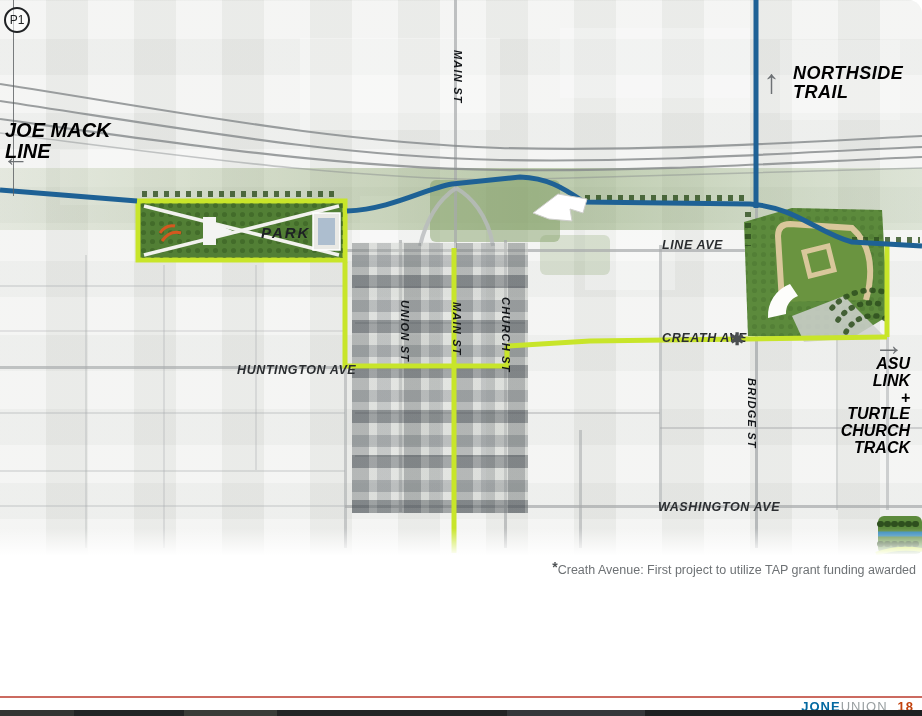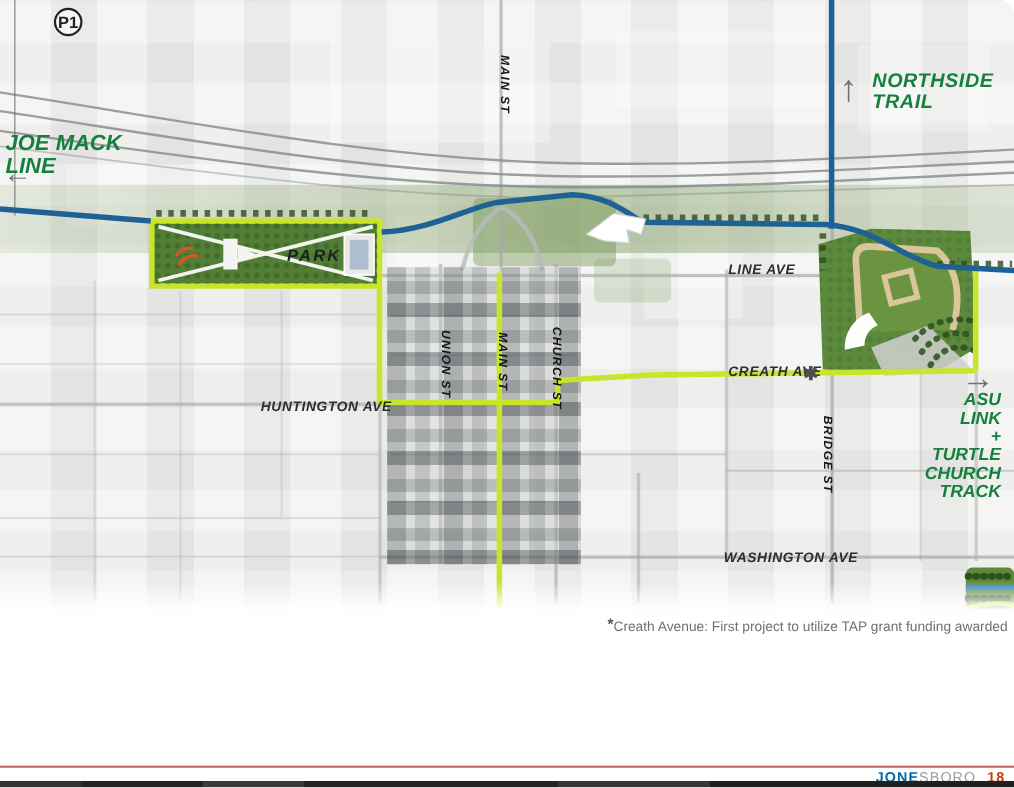--- a/index.html
+++ b/index.html
@@ -26,25 +26,25 @@
         rgba(92,98,104,.34) 25px 39px, rgba(242,242,240,.22) 39px 52px),
       linear-gradient(rgba(120,130,118,.25), rgba(120,130,118,.25));}
   .fade-bottom{position:absolute;left:0;top:528px;width:922px;height:30px;
     background:linear-gradient(rgba(255,255,255,0), #ffffff 92%);}
   svg{position:absolute;left:0;top:0;}
   
   .lbl{position:absolute;font-weight:bold;font-style:italic;white-space:nowrap;color:#2f3335;}
   .street{font-size:12.5px;letter-spacing:.6px;color:#2b2e31;}
   .vlbl{position:absolute;transform:rotate(90deg);transform-origin:0 0;font-weight:bold;
         font-style:italic;font-size:11px;letter-spacing:1.2px;color:#14171a;white-space:nowrap;}
-  .glbl{color:#15803d;line-height:1.05;}
+  .glbl{color:#000000;line-height:1.05;}
   .arrow{position:absolute;color:#6d7174;font-weight:bold;font-style:normal;}
   .p1{position:absolute;left:4px;top:7px;width:22px;height:22px;border:2px solid #202224;
-      border-radius:50%;background:rgba(255,255,255,.55);font-size:15px;font-weight:bold;
-      color:#202224;display:flex;align-items:center;justify-content:center;margin-left:45px;}
+      border-radius:50%;background:rgba(255,255,255,.55);font-size:12px;font-weight:normal;
+      color:#202224;display:flex;align-items:center;justify-content:center;}
   .edgeline{position:absolute;left:13px;top:0;width:1px;height:196px;background:#5a5e60;opacity:.8;}
   .map-star{position:absolute;font-size:17px;font-weight:bold;color:#4a4e50;}
   
   .footnote{position:absolute;top:559px;right:6px;font-size:12.5px;color:#6e7275;}
   .fn-star{font-weight:bold;color:#4e5254;font-size:14px;vertical-align:2px;}
   
   .mapkey{position:absolute;left:594px;top:606px;width:322px;height:70px;background:#d8d9d6;
           border-radius:10px;}
   .mk-title{position:absolute;left:12px;top:7px;font-size:13.5px;font-weight:bold;color:#2e3133;
             letter-spacing:.6px;border-bottom:2px solid #2e3133;padding-bottom:1px;}
@@ -238,17 +238,17 @@
     <div class="lbl street" style="left:658px;top:500px;">WASHINGTON AVE</div>
   </div>
 
   <div class="footnote">
     <span class="fn-star">*</span><span>Creath Avenue: First project to utilize TAP grant funding awarded</span>
   </div>
 
 
   <div class="footer-line" style="background: rgb(203, 106, 96);"></div>
   <div class="brand">
-    <span class="acc" style="color: #0369a1;">JONE</span><span>SBORO</span><span class="num">18</span>
+    <span class="acc" style="color: #0369a1;">JONE</span><span>UNION</span><span class="num">18</span>
   </div>
   <div class="nextpage"></div>
 
 </div>
 
 </body></html>

